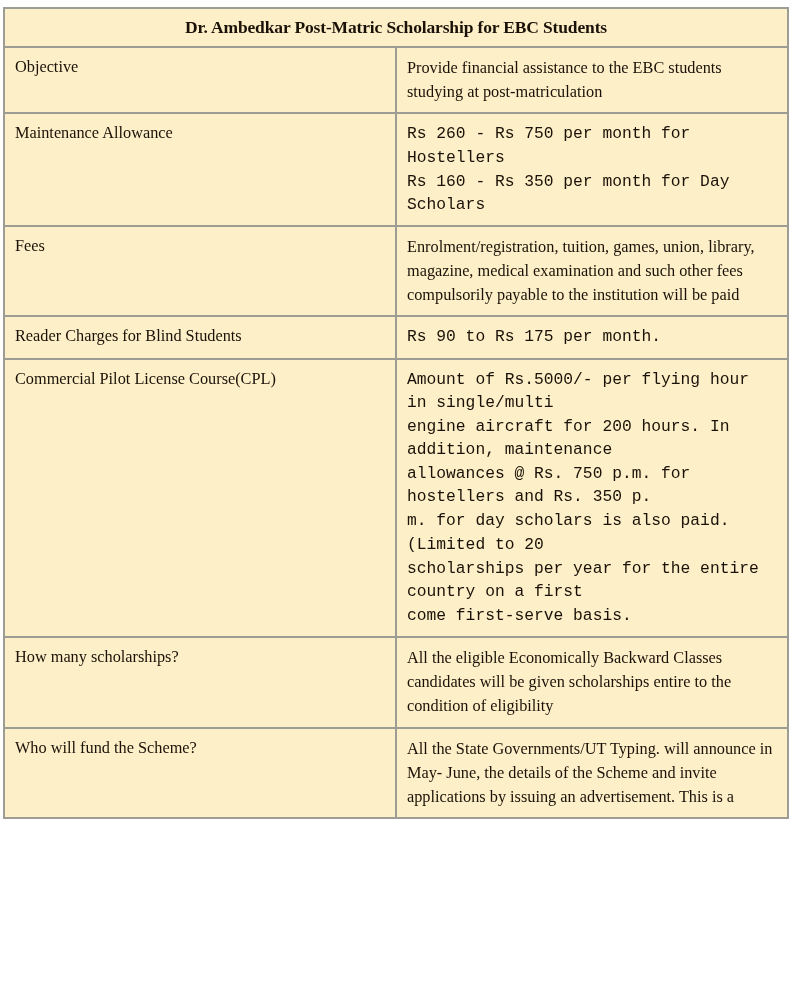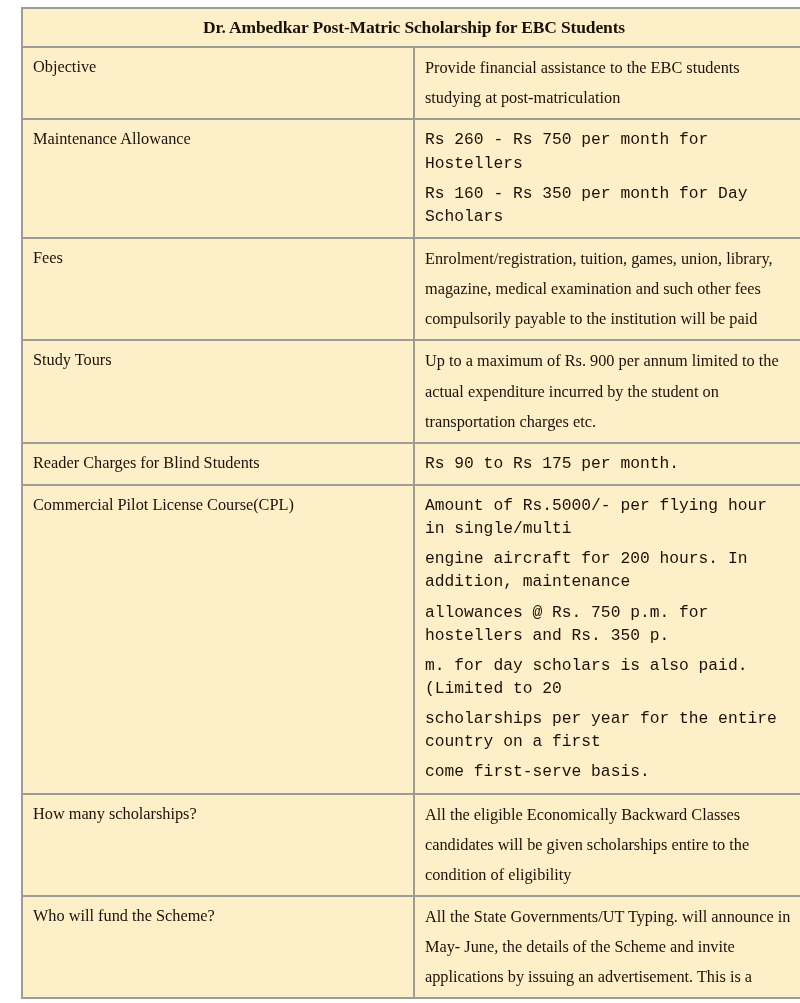--- a/index.html
+++ b/index.html
@@ -13,21 +13,21 @@
     height: 1003px;
     font-family: "Liberation Serif", "DejaVu Serif", serif;
     color: #1a1208;
     overflow: hidden;
   }
 
   .page {
     width: 800px;
     height: 816px;
     box-sizing: border-box;
-    padding: 7px 7px 11px 21px;
+    padding: 7px 7px 11px 3px;
     background: #ffffff;
   }
 
   table.scheme-table {
     width: 786px;
     border-collapse: collapse;
     table-layout: fixed;
     background: #fdefc8;
     border: 2px solid #9d9d95;
   }
@@ -69,21 +69,21 @@
 
   td.value-cell.no-justify {
     text-align: left;
     font-family: Liberation Mono, monospace;
   }
 
   td.value-cell p {
     margin: 0;
   }
   td.value-cell p + p {
-    margin-top: 7px;
+    margin-top: 1px;
   }
   td.value-cell p.lastline {
     text-align: left;
   }
 </style>
 </head>
 <body>
 
 <div class="page">
   <table class="scheme-table">
@@ -106,28 +106,20 @@
             <p>Rs 260 - Rs 750 per month for Hostellers</p>
             <p class="lastline">Rs 160 - Rs 350 per month for Day Scholars</p>
           </td>
         </tr>
         <tr>
           <td class="label-cell">Fees</td>
           <td class="value-cell">
             <p> Enrolment/registration, tuition, games, union, library,</p>
             <p>magazine, medical examination and such other fees</p>
             <p class="lastline">compulsorily payable to the institution will be paid</p>
-          </td>
-        </tr>
-        <tr>
-          <td class="label-cell">Study Tours</td>
-          <td class="value-cell">
-            <p>Up to a maximum of Rs. 900 per annum limited to the</p>
-            <p>actual expenditure incurred by the student on</p>
-            <p class="lastline">transportation charges etc.</p>
           </td>
         </tr>
         <tr>
           <td class="label-cell">Reader Charges for Blind Students</td>
           <td class="value-cell no-justify">
             <p class="lastline">Rs 90 to Rs 175 per month.</p>
           </td>
         </tr>
         <tr>
           <td class="label-cell">Commercial Pilot License Course(CPL)</td>

